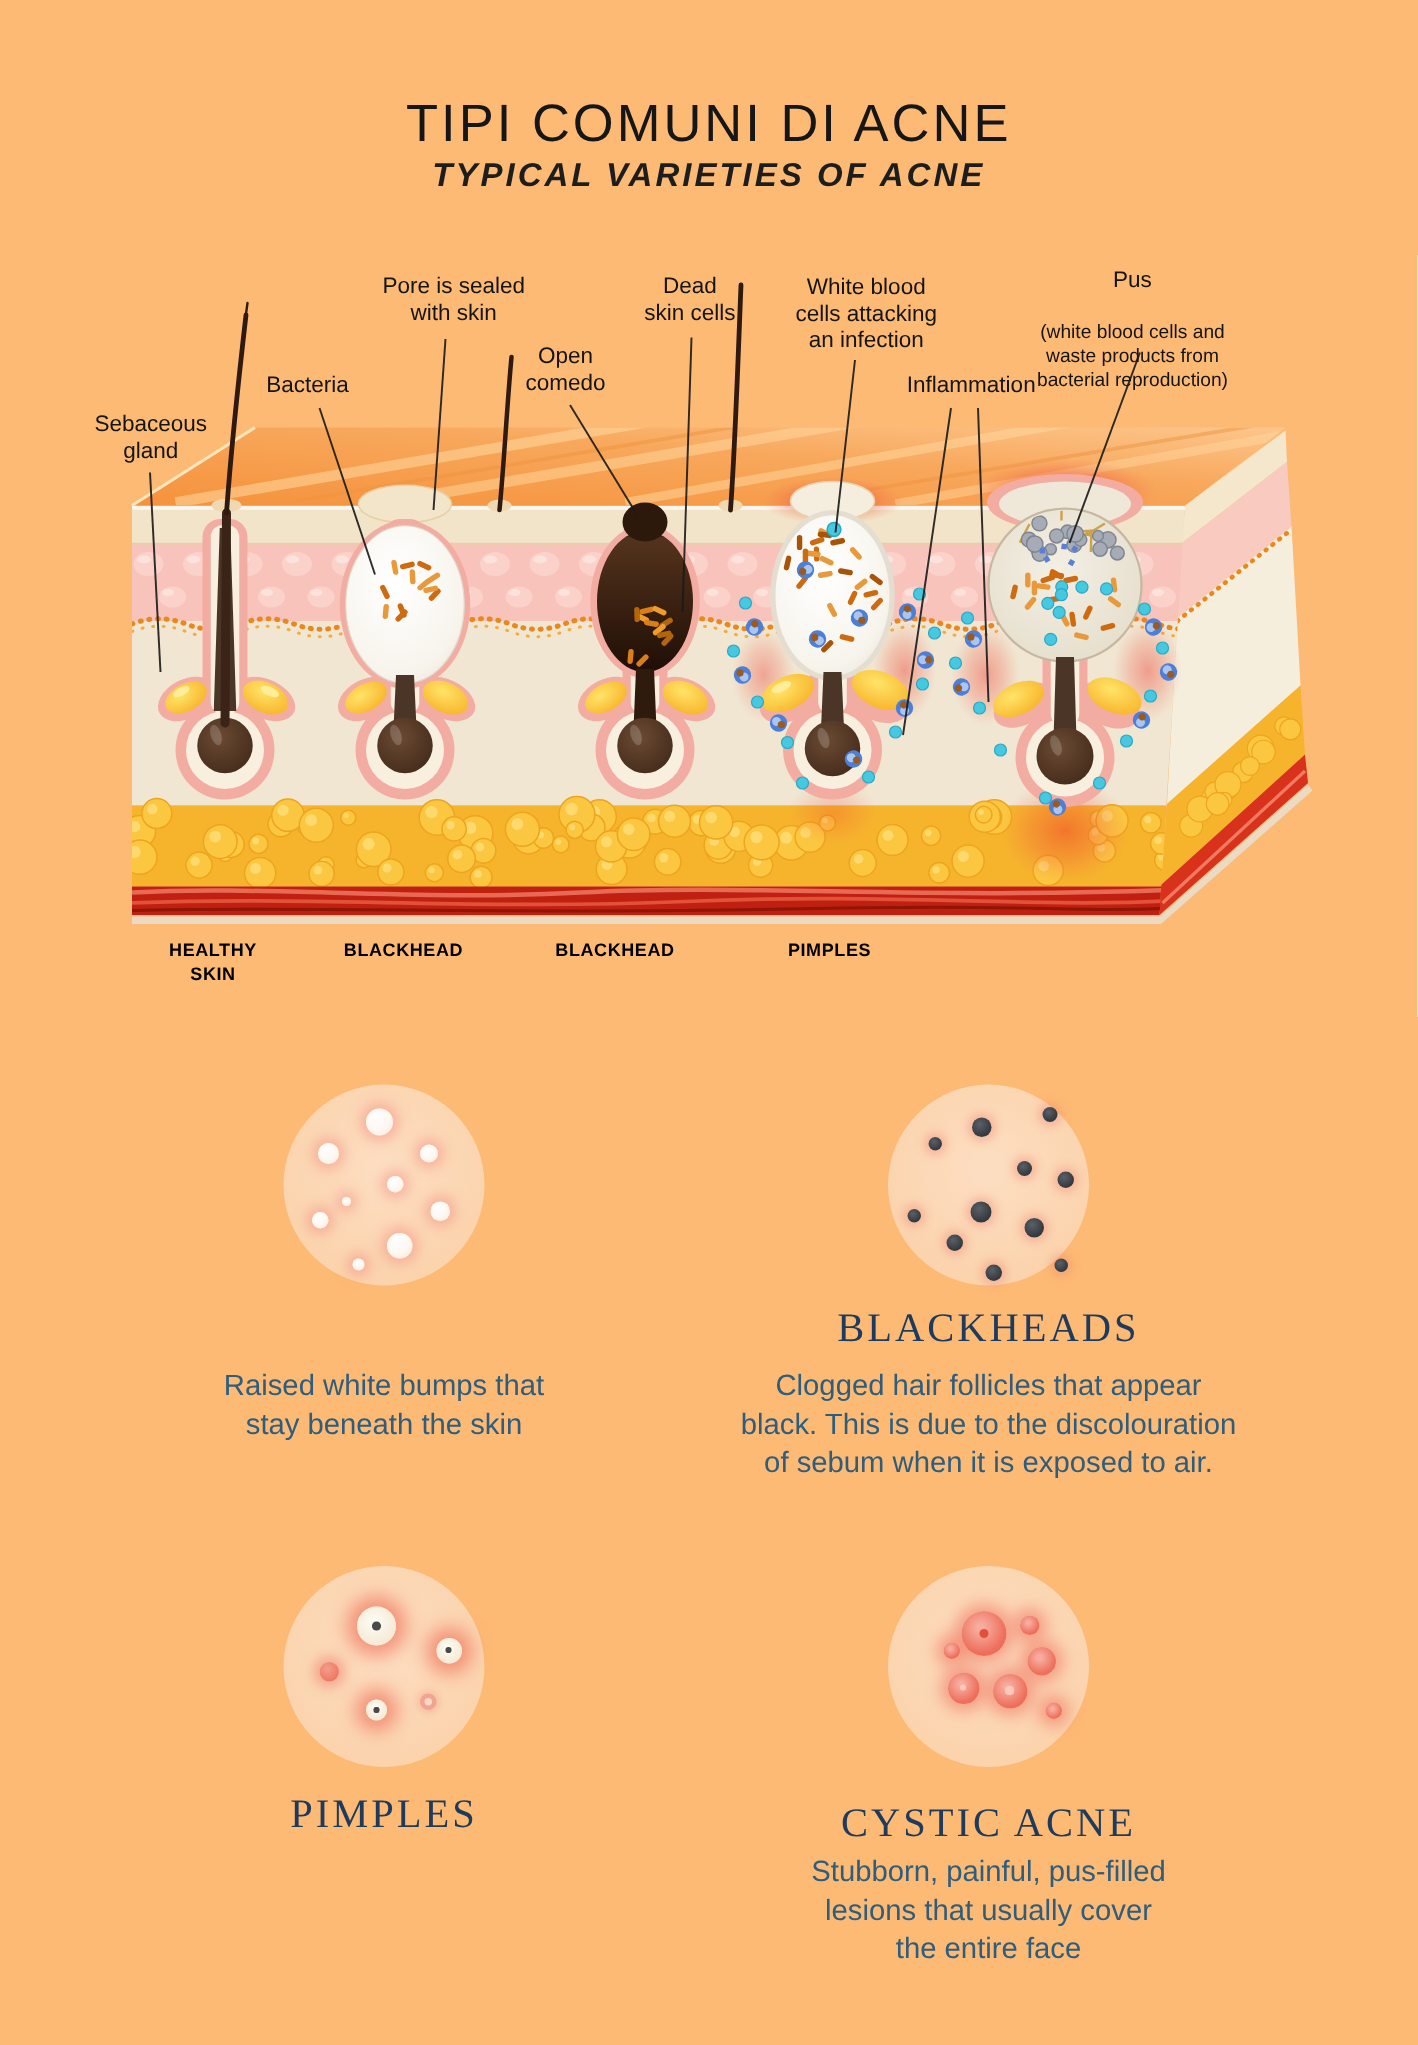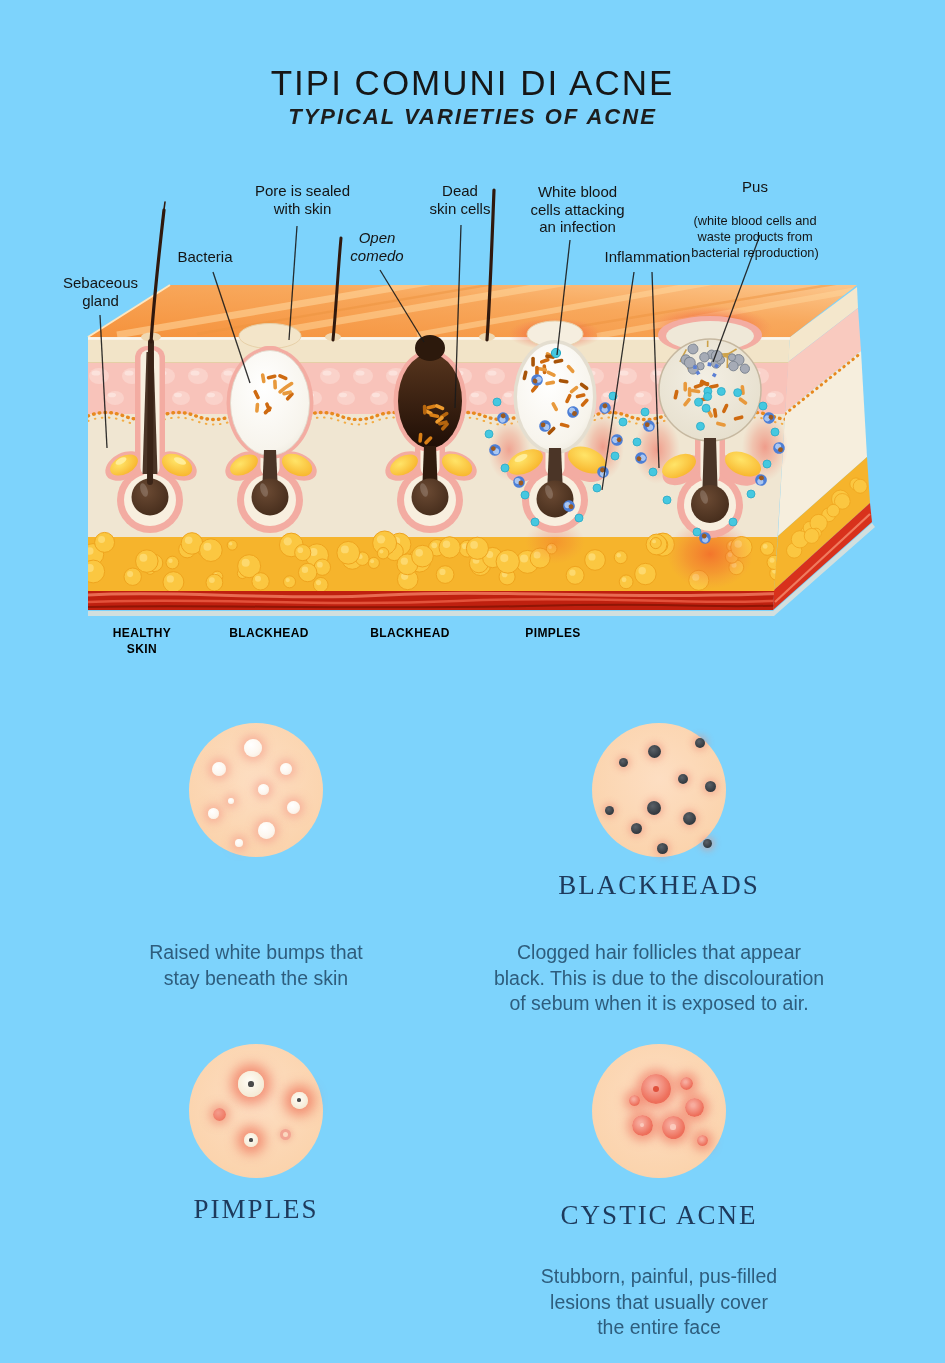--- a/index.html
+++ b/index.html
@@ -1,16 +1,16 @@
 <!DOCTYPE html>
 <html><head>
 <meta charset="utf-8">
 <style>
   html,body{margin:0;padding:0;background:#fff;}
-  .page{position:relative;width:945px;height:1363px;background:#7dd3fc;overflow:hidden;
+  .page{position:relative;width:945px;height:1363px;background:#fdba74;overflow:hidden;
         font-family:"Liberation Sans",sans-serif;}
   .title-it{position:absolute;top:40px;left:0;width:945px;text-align:center;
             font-size:35px;letter-spacing:2px;color:#161616;font-weight:normal;}
   .title-en{position:absolute;top:86px;left:0;width:945px;text-align:center;
             font-size:22px;letter-spacing:2px;color:#1d1d1d;font-style:italic;}
   .lbl{position:absolute;text-align:center;font-size:15px;line-height:1.18;
        color:#141414;white-space:pre-line;}
   .pus-sub{font-size:12.8px;line-height:1.25;white-space:pre-line;}
   .stage{position:absolute;text-align:center;font-weight:bold;font-size:12px;
          letter-spacing:.4px;line-height:1.3;color:#000;white-space:pre-line;}
@@ -29,21 +29,21 @@
   .b-ring{background:#fbd9c0;border:3px solid #f2a492;box-sizing:border-box;
         box-shadow:0 0 5px 2px rgba(240,150,130,.4);}
   .b-cy{background:radial-gradient(circle at 42% 38%,#f7ac9e 10%,#ee705c 65%,#ea6450);
         box-shadow:0 0 10px 5px rgba(238,110,90,.55);}
   .dot{position:absolute;border-radius:50%;background:#4a4a4a;}
   .dot-red{position:absolute;border-radius:50%;background:#e0503c;}
   .dot-hl{position:absolute;border-radius:50%;background:#fbc9bc;}
   .card-h{position:absolute;text-align:center;font-family:"Liberation Serif",serif;
           font-size:27px;letter-spacing:2px;color:#1e3a5c;}
   .card-p{position:absolute;text-align:center;font-size:19.5px;line-height:1.32;
-          color:#2e5d7d;white-space:pre-line;margin-top:28px;}
+          color:#2e5d7d;white-space:pre-line;}
 </style>
 </head>
 <body>
 
 <div class="page">
 
   <h1 class="title-it">TIPI COMUNI DI ACNE</h1>
   <h2 class="title-en">TYPICAL VARIETIES OF ACNE</h2>
 
   <svg id="skin-svg" class="skin-svg" width="830" height="470" viewBox="0 0 830 470">
@@ -712,21 +712,21 @@
       <line x1="595" y1="122" x2="602" y2="318"></line>
       <line x1="703" y1="85" x2="656" y2="212"></line>
     </g>
   </svg>
 
   <div class="lbl" style="left:48px;top:274px;width:105px;">Sebaceous
 gland</div>
   <div class="lbl" style="left:165px;top:248px;width:80px;">Bacteria</div>
   <div class="lbl" style="left:235px;top:182px;width:135px;">Pore is sealed
 with skin</div>
-  <div class="lbl" style="left:338px;top:229px;width:78px;font-style:italic;">Open
+  <div class="lbl" style="left:338px;top:229px;width:78px;">Open
 comedo</div>
   <div class="lbl" style="left:415px;top:182px;width:90px;">Dead
 skin cells</div>
   <div class="lbl" style="left:515px;top:183px;width:125px;">White blood
 cells attacking
 an infection</div>
   <div class="lbl" style="left:595px;top:248px;width:105px;">Inflammation</div>
   <div class="lbl" style="left:675px;top:160px;width:160px;">
     <div>Pus</div>
     <div class="pus-sub">(white blood cells and

